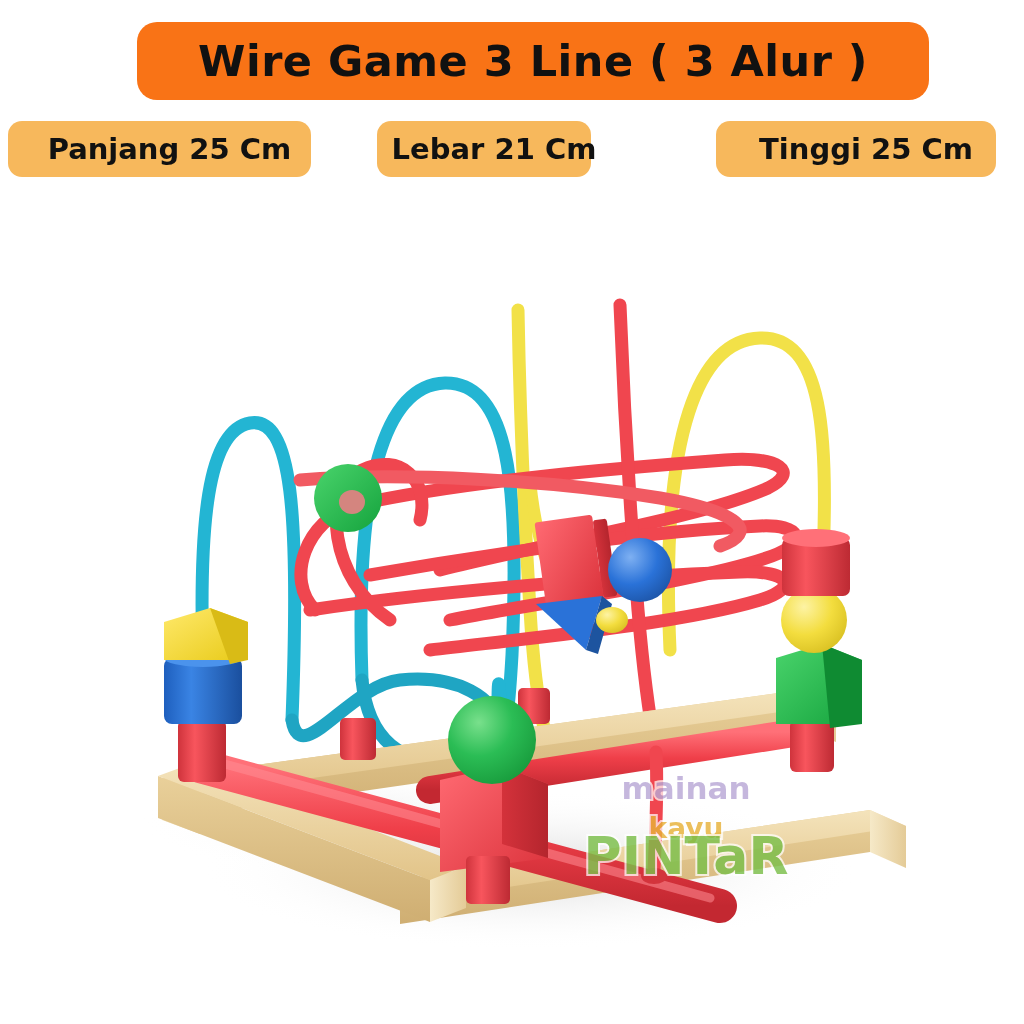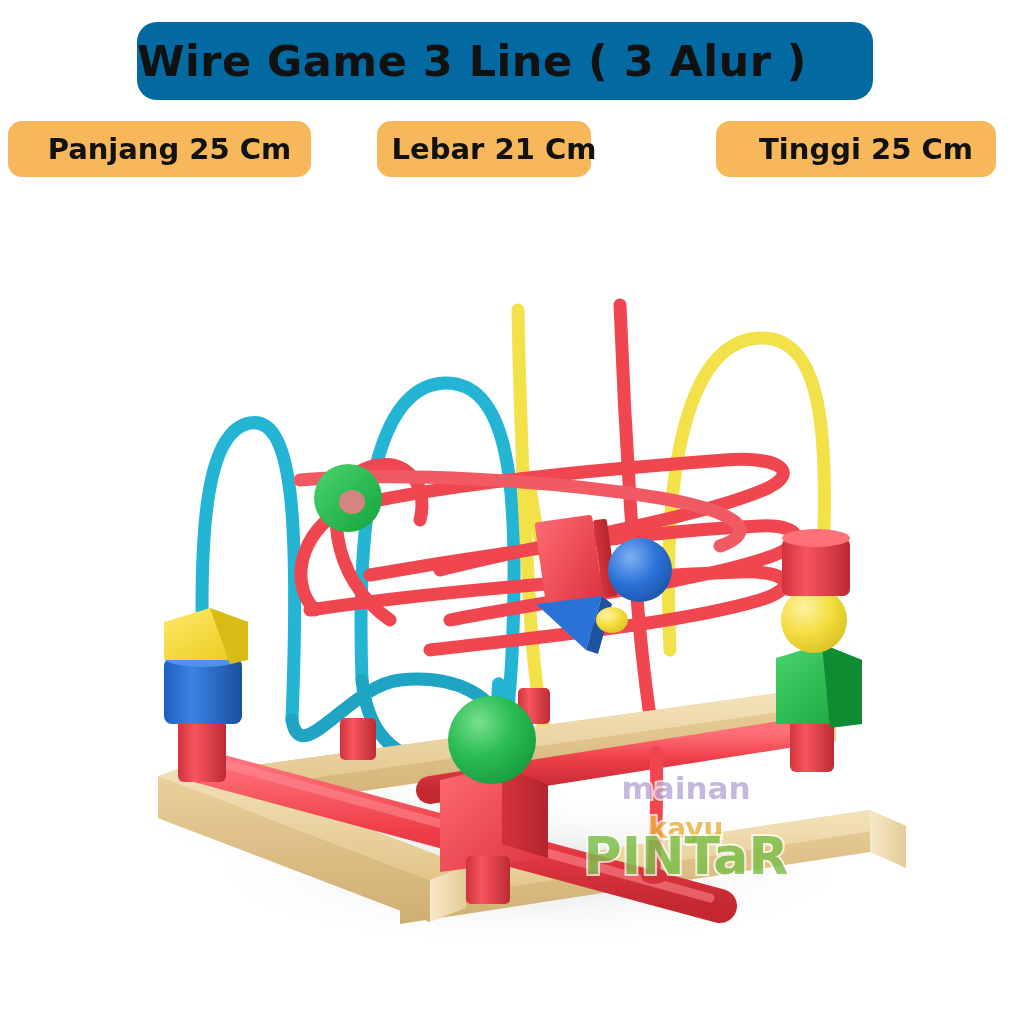--- a/index.html
+++ b/index.html
@@ -6,23 +6,23 @@
   body{
     width:1024px;height:1024px;
     background:#ffffff;
     font-family:"DejaVu Sans", sans-serif;
     overflow:hidden;position:relative;
   }
   #page{position:absolute;inset:0;background:#ffffff;}
 
   
   .title-banner{
-    position:absolute;left:137px;top:22px;width:736px;height:78px;
-    background:#0369a1;border-radius:20px;
-    display:flex;align-items:center;
+    position:absolute;left:137px;top:22px;width:792px;height:78px;
+    background:#f97316;border-radius:20px;
+    display:flex;align-items:center;justify-content:center;
   }
   .title-banner .txt{
     font-family:"DejaVu Sans", sans-serif;
     font-weight:bold;font-size:43px;color:#111111;
     letter-spacing:0.5px;white-space:nowrap;
   }
 
   
   .badge{
     position:absolute;height:56px;background:#f7b85c;border-radius:14px;

